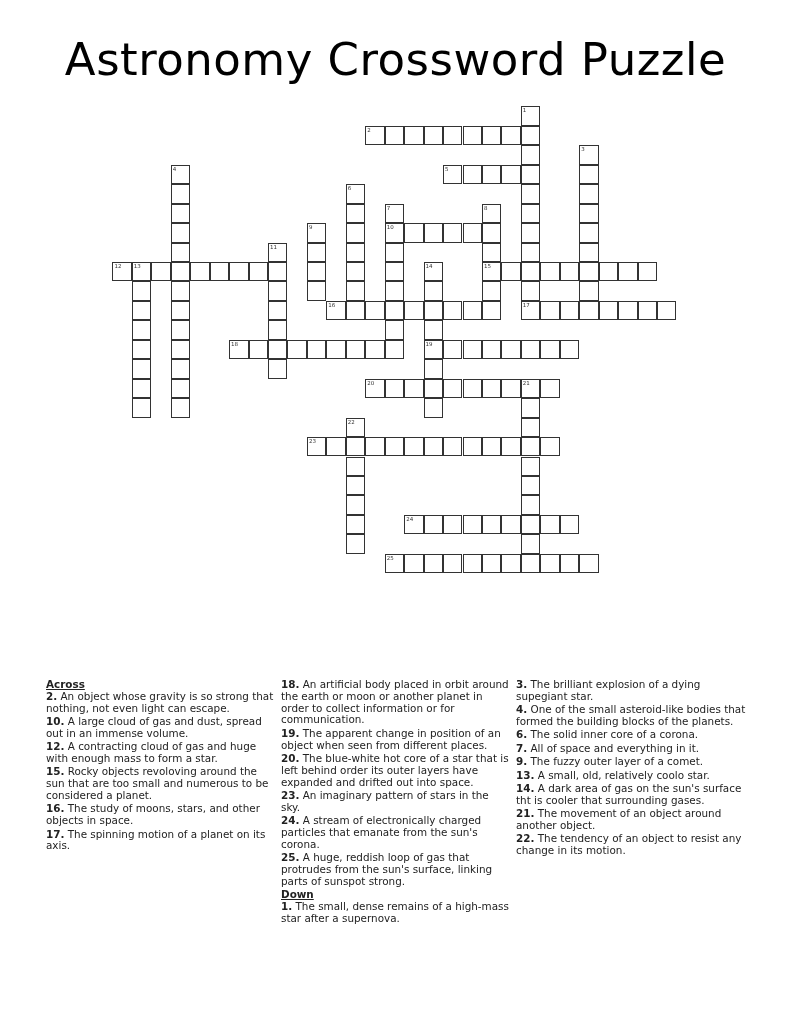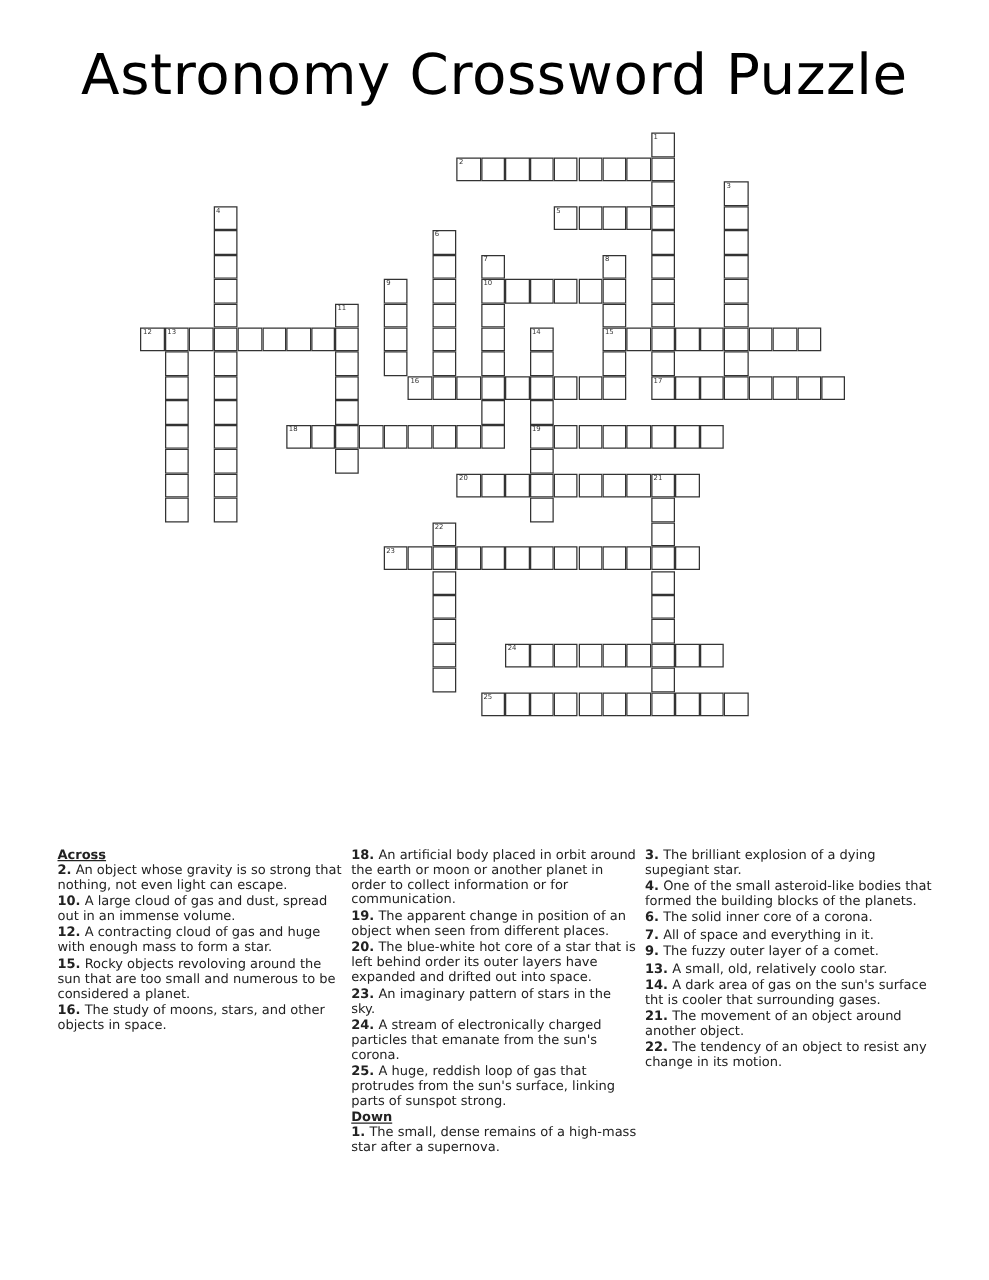--- a/index.html
+++ b/index.html
@@ -262,20 +262,21 @@
     <div class="cell" style="left: 466.8px; top: 447.35px;"></div>
   </div>
 
 <div class="clues col1">
   <div class="hdr">Across</div>
   <div class="clue"><b>2.</b> <span>An object whose gravity is so strong that nothing, not even light can escape.</span></div>
   <div class="clue"><b>10.</b> <span>A large cloud of gas and dust, spread out in an immense volume.</span></div>
   <div class="clue"><b>12.</b> <span>A contracting cloud of gas and huge with enough mass to form a star.</span></div>
   <div class="clue"><b>15.</b> <span>Rocky objects revoloving around the sun that are too small and numerous to be considered a planet.</span></div>
   <div class="clue"><b>16.</b> <span>The study of moons, stars, and other objects in space.</span></div>
+  <div class="clue"><b>17.</b> <span>The spinning motion of a planet on its axis.</span></div>
 </div>
 
 <div class="clues col2">
   <div class="clue"><b>18.</b> <span>An artificial body placed in orbit around the earth or moon or another planet in order to collect information or for communication.</span></div>
   <div class="clue"><b>19.</b> <span>The apparent change in position of an object when seen from different places.</span></div>
   <div class="clue"><b>20.</b> <span>The blue-white hot core of a star that is left behind order its outer layers have expanded and drifted out into space.</span></div>
   <div class="clue"><b>23.</b> <span>An imaginary pattern of stars in the sky.</span></div>
   <div class="clue"><b>24.</b> <span>A stream of electronically charged particles that emanate from the sun's corona.</span></div>
   <div class="clue"><b>25.</b> <span>A huge, reddish loop of gas that protrudes from the sun's surface, linking parts of sunspot strong.</span></div>
   <div class="hdr">Down</div>

